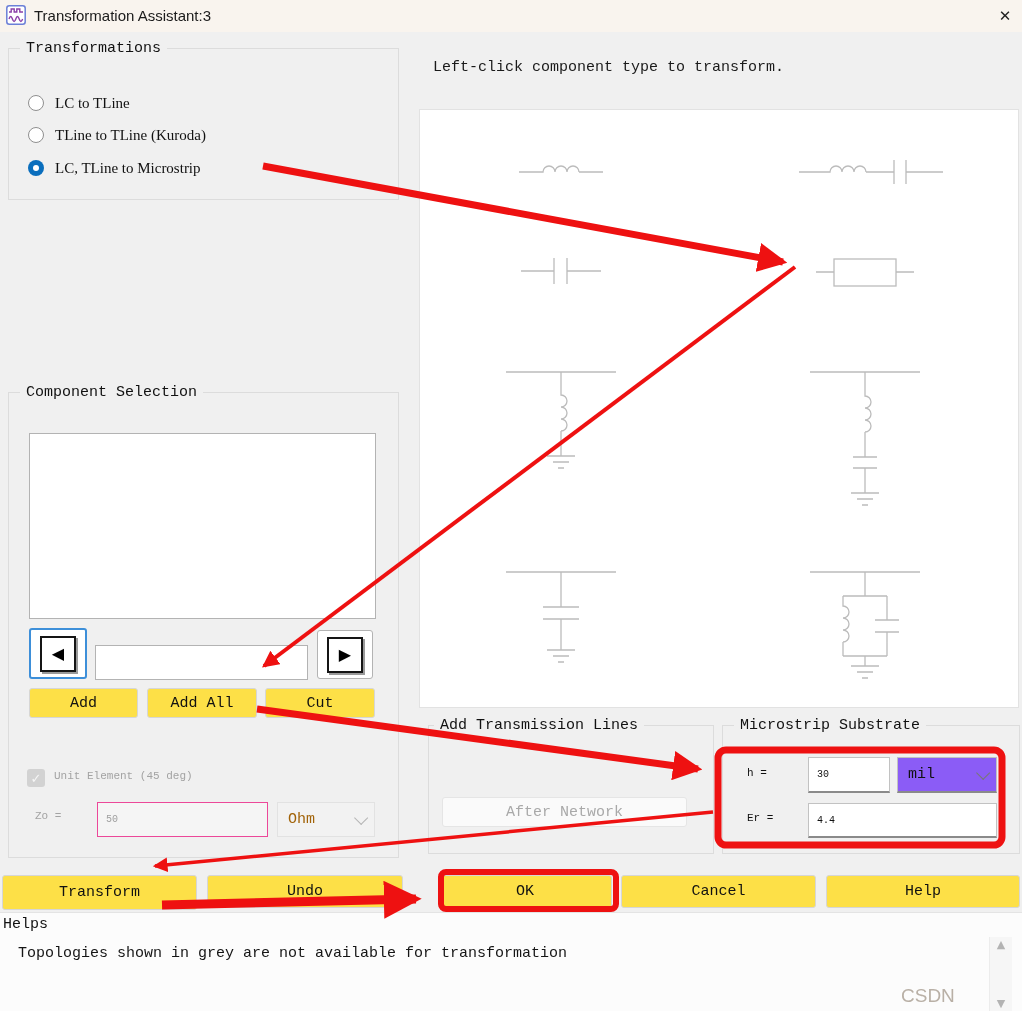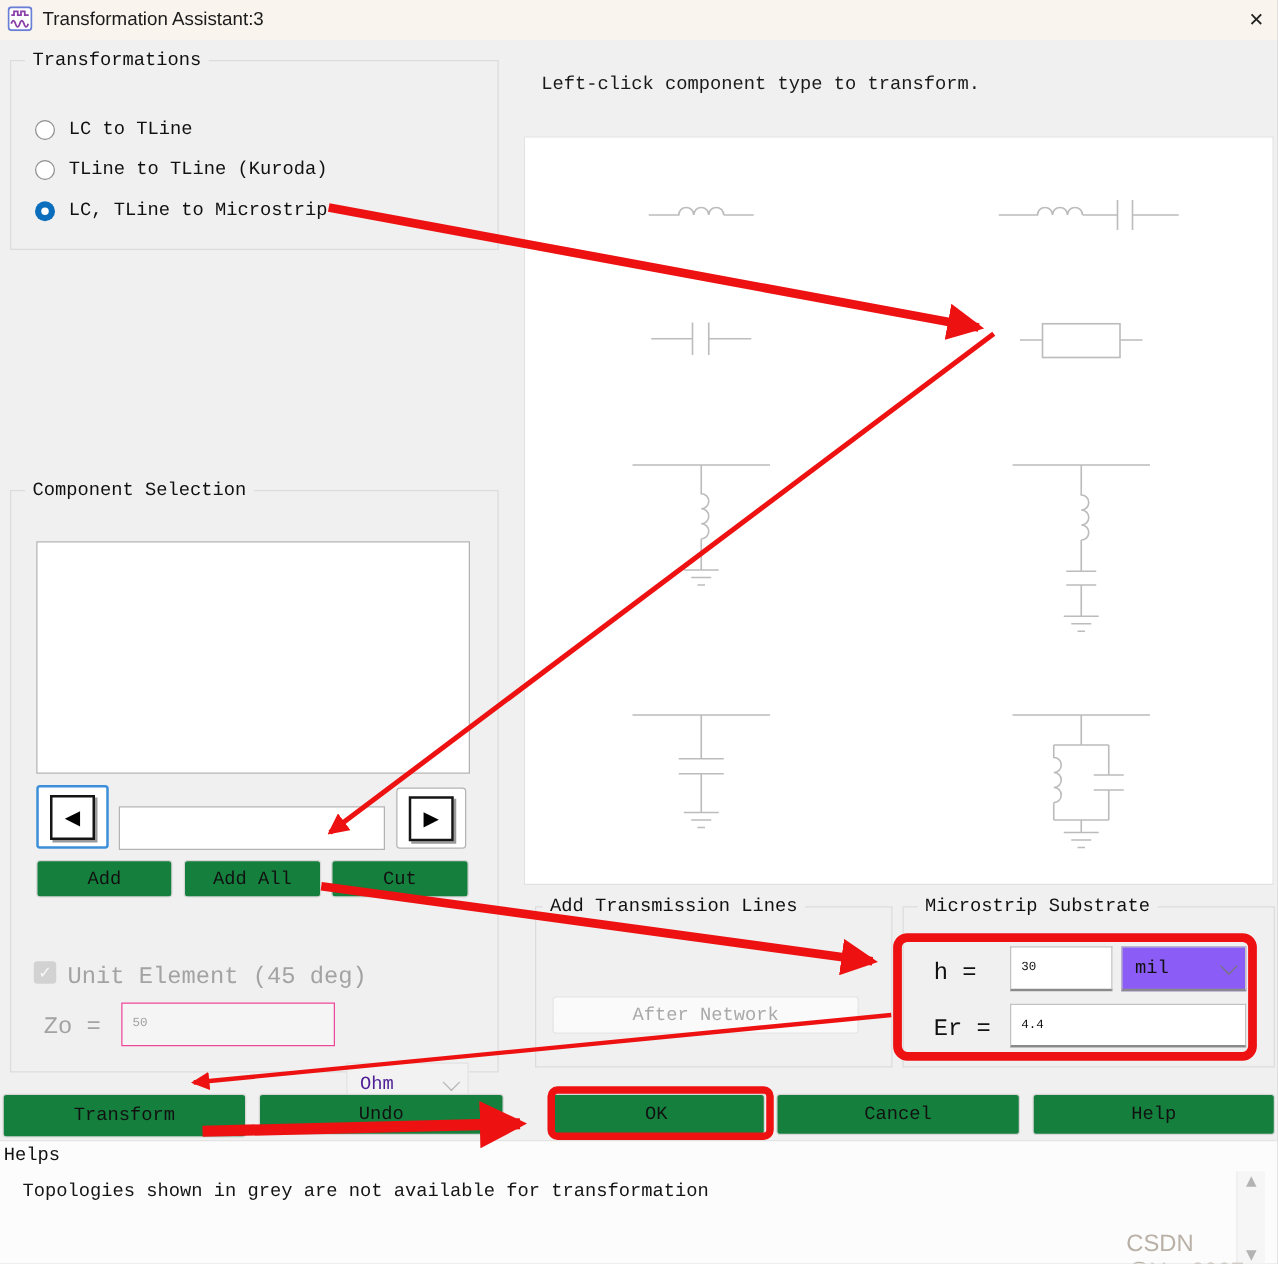--- a/index.html
+++ b/index.html
@@ -12,57 +12,57 @@
   .titlebar{position:absolute;left:0;top:0;width:1022px;height:32px;background:#f9f4ee;}
   .app-icon{position:absolute;left:6px;top:5px;width:20px;height:20px;}
   .title-text{position:absolute;left:34px;top:7px;font-family:"Liberation Sans",sans-serif;
     font-size:15px;color:#1b1b1b;}
   .close-x{position:absolute;left:993px;top:5px;width:24px;height:22px;text-align:center;
     font-family:"DejaVu Sans",sans-serif;font-size:15px;color:#222;line-height:22px;cursor:default;}
   
   .group{position:absolute;border:1px solid #dcdcdc;background:transparent;}
   .gtitle{position:absolute;background:#f0f0f0;padding:0 6px;font-size:15px;color:#111;line-height:17px;z-index:3;}
   
-  .radio-row{position:absolute;left:28px;height:18px;display:flex;align-items:flex-end;}
+  .radio-row{position:absolute;left:28px;height:18px;display:flex;align-items:center;font-family:Liberation Serif, serif;}
   .radio{width:16px;height:16px;border-radius:50%;border:1.5px solid #8f8f8f;background:#fff;
     box-sizing:border-box;display:inline-block;}
   .radio-row.sel .radio{border:none;background:#0a6ebd;position:relative;}
   .radio-row.sel .radio::after{content:"";position:absolute;left:5px;top:5px;width:6px;height:6px;
     border-radius:50%;background:#fff;}
   .rlabel{margin-left:11px;white-space:pre;}
   
   .canvas{position:absolute;left:419px;top:109px;width:600px;height:599px;background:#fff;
     border:1px solid #e2e2e2;box-sizing:border-box;}
   .instruction{position:absolute;left:433px;top:59px;color:#1a1a1a;}
   
   .listbox{position:absolute;left:29px;top:433px;width:347px;height:186px;background:#fff;
     border:1px solid #b3b3b3;box-sizing:border-box;}
-  .btn{position:absolute;background:#15803d;border:1px solid #d6d6d6;border-radius:3px;
+  .btn{position:absolute;background:#fde047;border:1px solid #d6d6d6;border-radius:3px;
     display:flex;align-items:center;justify-content:center;font-size:15px;color:#111;
     box-sizing:border-box;cursor:default;}
   .btn.disabled{background:#fafafa;border-color:#e5e5e5;color:#a9a9a9;}
   .arrow-btn{position:absolute;background:#fff;border:1px solid #b3b3b3;border-radius:3px;
     display:flex;align-items:center;justify-content:center;box-sizing:border-box;}
   .arrow-btn.focused{border:2px solid #3d8fd9;}
   .arrow-inner{width:36px;height:36px;border:2px solid #151515;box-sizing:border-box;
     box-shadow:2px 2px 0 #9a9a9a;display:flex;align-items:center;justify-content:center;
     background:#fff;}
   .tri{font-family:"DejaVu Sans",sans-serif;font-size:16px;color:#000;line-height:1;}
   .tfield{position:absolute;background:#fff;border:1px solid #b3b3b3;box-sizing:border-box;
     font-family:inherit;font-size:10px;color:#111;padding:0 8px;outline:none;}
   .tfield.enabled{border:1px solid #c2c2c2;border-bottom:2px solid #8a8a8a;}
   .tfield.disabled{background:#f5f5f5;border:1px solid #ec4899;color:#a0a0a0;}
   .combo{position:absolute;box-sizing:border-box;display:flex;align-items:center;
     padding:0 10px;justify-content:space-between;}
   .combo.enabled{background:#8b5cf6;border:1px solid #c2c2c2;border-bottom:2px solid #8a8a8a;color:#111;}
-  .combo.disabled{background:#f2f2f2;border:1px solid #e2e2e2;color:#4c1d95;margin-top:48px;}
+  .combo.disabled{background:#f2f2f2;border:1px solid #e2e2e2;color:#a16207;}
   .chev{width:9px;height:9px;border-right:1.6px solid #777;border-bottom:1.6px solid #777;
     transform:rotate(45deg) translateY(-3px);}
   .combo.disabled .chev{border-color:#b5b5b5;}
-  .glabel{position:absolute;font-size:19px;color:#111;}
+  .glabel{position:absolute;font-size:11px;color:#111;}
   .glabel.grey{color:#a3a3a3;}
   
   .checkbox{position:absolute;left:27px;top:769px;width:18px;height:18px;background:#d2d2d2;
     border-radius:3px;display:flex;align-items:center;justify-content:center;}
   .checkbox .mark{font-family:"DejaVu Sans",sans-serif;font-size:13px;color:#f6f6f6;font-weight:bold;line-height:1;}
   
   .helps-panel{position:absolute;left:0;top:912px;width:1022px;height:99px;background:#fcfcfc;
     border-top:1px solid #e4e4e4;box-sizing:border-box;}
   .helps-label{position:absolute;left:3px;top:3px;color:#111;}
   .helps-text{position:absolute;left:18px;top:32px;color:#151515;white-space:pre;}

